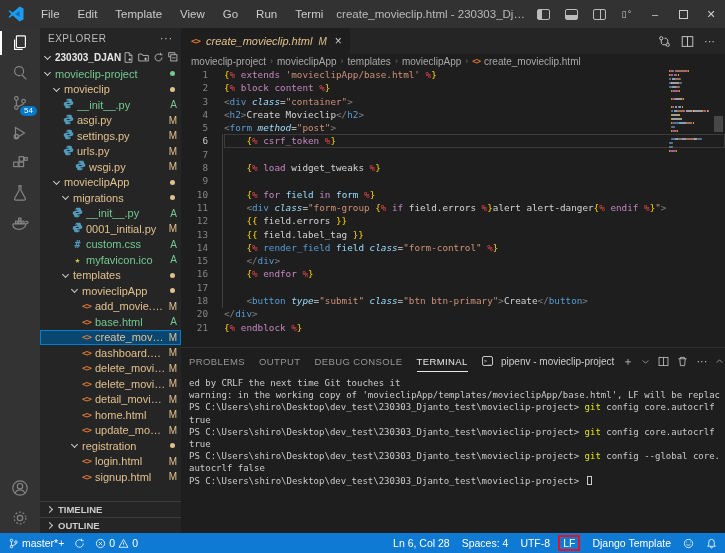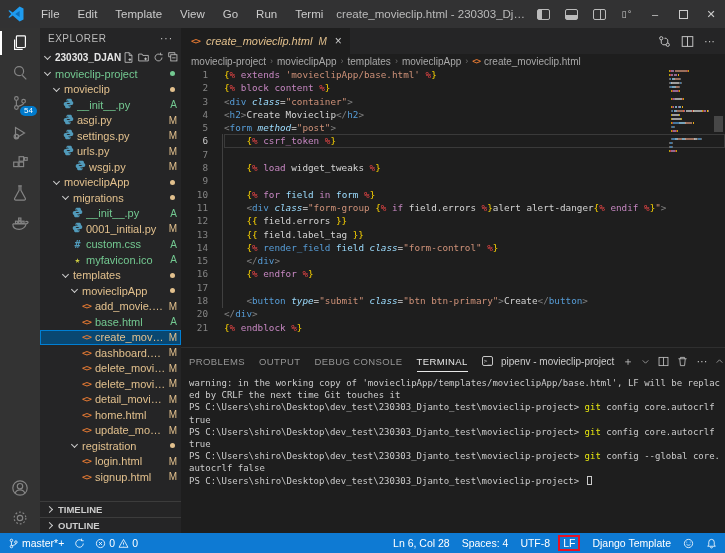--- a/index.html
+++ b/index.html
@@ -589,22 +589,22 @@
                 <path d="M2 4h12M5 4V2h6v2M4 4l1 10h6l1-10"></path>
               </svg>
             <span>···</span>
             <svg width="9" height="9" viewBox="0 0 16 16">
                 <path d="M3 10l5-5 5 5"></path>
               </svg>
 
           </span>
         </div>
         <div id="term">
+            <div class="tline"><span>ed by CRLF the next time Git touches it</span></div>
             <div class="tline"><span>warning: in the working copy of 'movieclipApp/templates/movieclipApp/base.html', LF will be replac</span></div>
-            <div class="tline"><span>ed by CRLF the next time Git touches it</span></div>
             <div class="tline"><span>PS C:\Users\shiro\Desktop\dev_test\230303_Djanto_test\movieclip-project&gt; </span><span style="color: rgb(229, 229, 16);">git</span><span> config core.autocrlf</span></div>
             <div class="tline"><span>true</span></div>
             <div class="tline"><span>PS C:\Users\shiro\Desktop\dev_test\230303_Djanto_test\movieclip-project&gt; </span><span style="color: rgb(229, 229, 16);">git</span><span> config core.autocrlf</span></div>
             <div class="tline"><span>true</span></div>
             <div class="tline"><span>PS C:\Users\shiro\Desktop\dev_test\230303_Djanto_test\movieclip-project&gt; </span><span style="color: rgb(229, 229, 16);">git</span><span> config --global core.</span></div>
             <div class="tline"><span>autocrlf false</span></div>
             <div class="tline"><span>PS C:\Users\shiro\Desktop\dev_test\230303_Djanto_test\movieclip-project&gt; </span><span class="tcursor"></span></div>
           </div>
       </div>
     </div>

